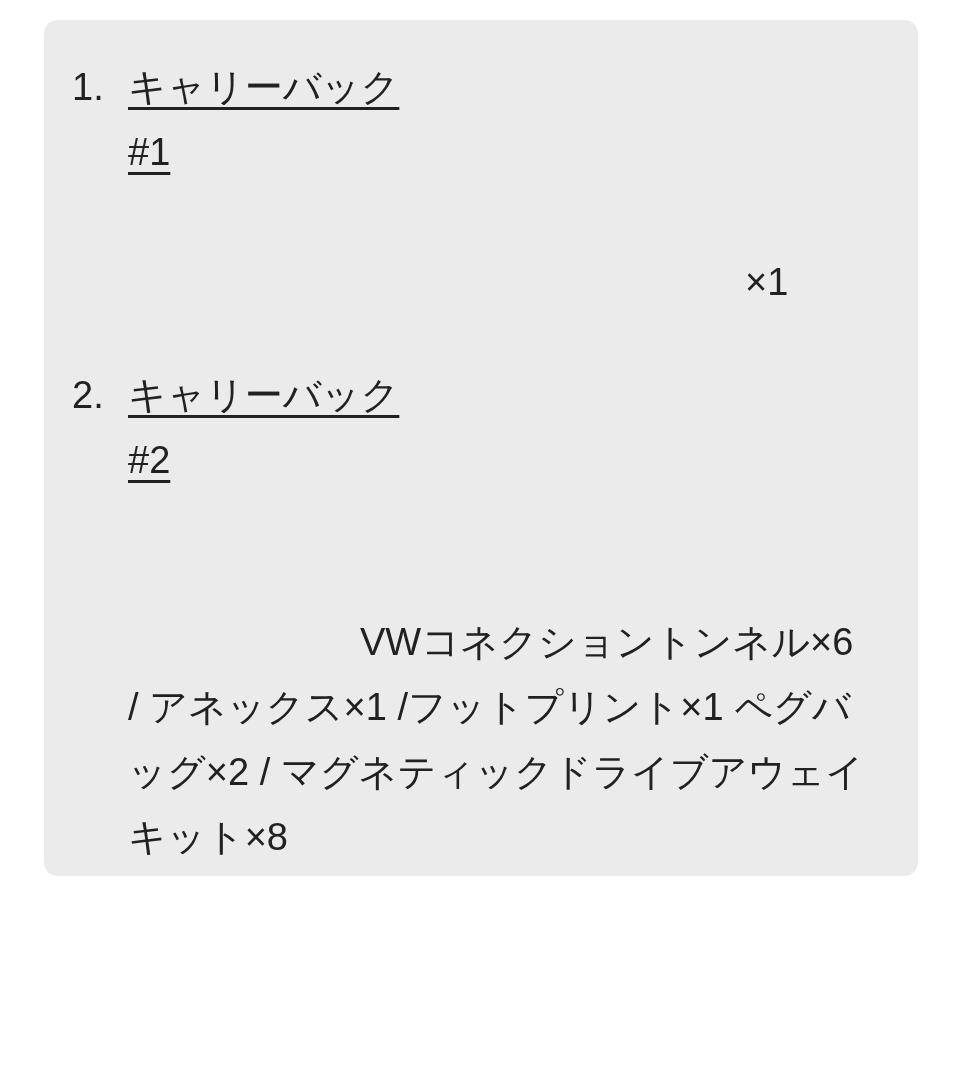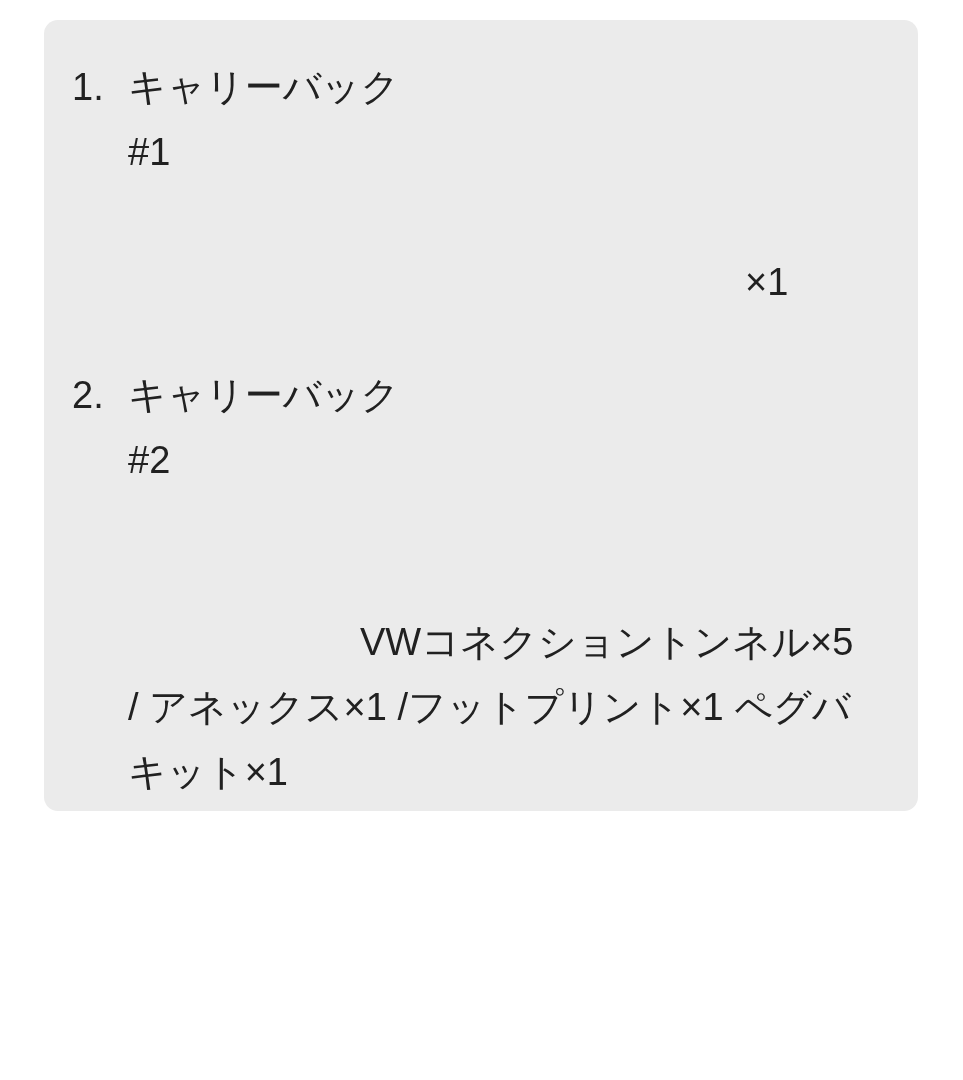--- a/index.html
+++ b/index.html
@@ -41,20 +41,21 @@
   }
   .title-link {
     display: block;
     color: inherit;
     cursor: pointer;
   }
   .title-line {
     display: block;
     width: -moz-fit-content;
     width: fit-content;
+    text-decoration: underline;
     text-decoration-thickness: 3px;
     text-underline-offset: 7px;
     white-space: nowrap;
   }
   .description {
     margin: 65px 0 0 0;
   }
   .description.desc-2 {
     margin-top: 117px;
   }
@@ -83,20 +84,21 @@
   </div>
 
   <div class="list-item">
     <div class="item-marker">2.</div>
     <div class="item-content">
       <a class="title-link">
         <span class="title-line">キャリーバック</span>
         <span class="title-line">#2</span>
       </a>
       <div class="description desc-2">
-        <div class="desc-line">VWコネクショントンネル×5</div>
+        <div class="desc-line">VWコネクショントンネル×6</div>
         <div class="desc-line">/ アネックス×1 /フットプリント×1 ペグバ</div>
-        <div class="desc-line">キット×1</div>
+        <div class="desc-line">ッグ×2 / マグネティックドライブアウェイ</div>
+        <div class="desc-line">キット×8</div>
       </div>
     </div>
   </div>
 
 </div>
 
 </body></html>

